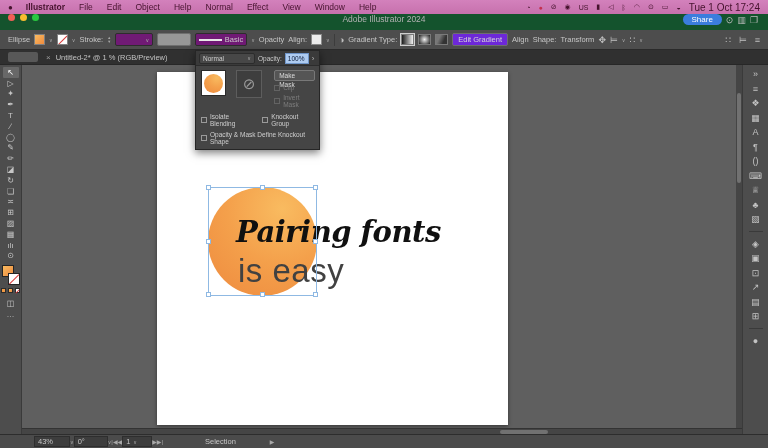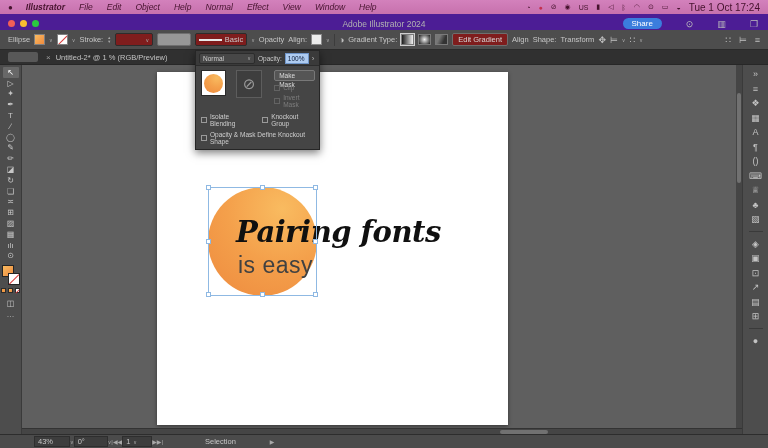--- a/index.html
+++ b/index.html
@@ -5,64 +5,64 @@
   * { margin:0; padding:0; box-sizing:border-box; }
   html,body { width:768px; height:448px; overflow:hidden; }
   body { font-family:"Liberation Sans", sans-serif; background:#4d4d4d; position:relative; color:#c9c9c9; }
 
   
   .menubar { position:absolute; top:0; left:0; right:0; height:14px;
     background:linear-gradient(to bottom,#d381bc,#c771ad); display:flex; align-items:center;
     padding:0 8px; font-size:8.5px; color:#45122d; }
   .apple { font-size:8px; margin-right:6px; }
   .menu-items { display:flex; }
-  .menu-item { padding:0 7px;font-style:italic; }
+  .menu-item { padding:0 7px; }
   .menu-item.app { font-weight:bold; }
   .menubar-right { margin-left:auto; display:flex; align-items:center; gap:8px; }
   .status-icons { display:flex; align-items:center; gap:8px; font-size:7px; }
   .status-icon.red { color:#c3304e; }
   .clock { font-size:10px; white-space:nowrap; }
 
   
-  .titlebar { position:absolute; top:14px; left:0; right:0; height:20px; background:#4c1d95;
-    border-bottom:1px solid #2b2b2b; display:flex; align-items:center; }
+  .titlebar { position:absolute; top:14px; left:0; right:0; height:20px; background:#14532d;
+    border-bottom:1px solid #2b2b2b; display:flex; align-items:flex-start; }
   .traffic { display:flex; gap:5px; margin-left:8px; z-index:2; }
   .light { width:7px; height:7px; border-radius:50%; }
   .light.red { background:#f15f57; } .light.yellow { background:#f8bd2f; } .light.green { background:#2ac840; }
   .app-title { position:absolute; left:0; right:0; text-align:center; font-size:8.5px; color:#b2b2b2; }
-  .titlebar-right { margin-left:auto; display:flex; align-items:center; gap:24px; margin-right:10px; z-index:2; }
+  .titlebar-right { margin-left:auto; display:flex; align-items:center; gap:4px; margin-right:10px; z-index:2; }
   .share-btn { background:#3b7ddd; color:#fff; font-size:8px; line-height:11px; padding:0 9px; border-radius:6px; }
   .tb-icon { font-size:9px; color:#bdbdbd; }
 
   
   .controlbar { position:absolute; top:30px; left:0; right:0; height:20px; background:#4d4d4d;
     border-bottom:1px solid #2a2a2a; display:flex; align-items:center; gap:4px; padding:0 8px;
     font-size:7.5px; white-space:nowrap; }
   .cb-label { color:#c6c6c6; }
   .swatch { width:11px; height:11px; border:1px solid #808080; flex:none; }
   .fill-swatch { background:linear-gradient(135deg,#f9bb60,#ee8a3e); }
   .none-swatch { background:#fff; position:relative; overflow:hidden; }
   .none-swatch::after { content:""; position:absolute; left:-2px; right:-2px; top:50%;
     border-top:1.5px solid #d93a3a; transform:rotate(-45deg); }
   .dd { font-size:5px; color:#a8a8a8; }
   .stepper { display:flex; flex-direction:column; font-size:4px; line-height:4px; color:#a8a8a8; }
-  .field { background:#7f1d1d; border:1px solid #2d2d2d; border-radius:2px; height:13px;
+  .field { background:#701a75; border:1px solid #2d2d2d; border-radius:2px; height:13px;
     display:flex; align-items:center; padding:0 3px; gap:3px; }
   .stroke-field { width:38px; justify-content:flex-end; }
   .brush-field { width:34px; background:#979797; border-color:#6f6f6f; }
   .style-field { width:52px; }
   .style-line { flex:1; border-top:2px solid #e8e8e8; }
   .style-swatch { width:11px; height:11px; background:#ececec; border:1px solid #8a8a8a; }
   .vdiv { width:1px; height:12px; background:#3c3c3c; flex:none; }
   .grad-btn { width:13px; height:11px; border:1px solid #7a7a7a; flex:none;
     background:linear-gradient(to right,#1c1c1c,#f0f0f0); }
   .grad-btn.radial { background:radial-gradient(circle,#f0f0f0,#1c1c1c); }
   .grad-btn.freeform { background:linear-gradient(115deg,#777 30%,#333 70%); }
   .grad-btn.selected { outline:1px solid #cfcfcf; }
-  .btn { background:#7f1d1d; border:1px solid #6e6e6e; border-radius:2px; padding:1px 5px;
+  .btn { background:#6d28d9; border:1px solid #6e6e6e; border-radius:2px; padding:1px 5px;
     font-size:7.5px; color:#d6d6d6; }
   .cb-icon { font-size:9px; color:#c0c0c0; }
   .controlbar-right { margin-left:auto; display:flex; align-items:center; gap:8px; }
 
   
   .tabbar { position:absolute; top:50px; left:0; right:0; height:15px; background:#303030;
     border-bottom:1px solid #272727; display:flex; align-items:center; font-size:7.5px; }
   .tab-stub { width:30px; height:10px; background:#585858; border-radius:2px; margin:0 8px; }
   .doc-tab { display:flex; align-items:center; gap:5px; color:#c2c2c2; }
   .tab-close { color:#9a9a9a; font-size:8px; }
@@ -99,21 +99,21 @@
   .rb-icon.divider { height:6px; width:14px; border-top:1px solid #3a3a3a; margin-top:4px; }
 
   
   .canvas { position:absolute; left:22px; right:26px; top:65px; bottom:20px; background:#5f5f5f; overflow:hidden; }
   .artboard { position:absolute; left:135px; top:7px; width:351px; height:353px; background:#ffffff;
     box-shadow:0 1px 4px rgba(0,0,0,0.45); }
   .circle { position:absolute; left:186px; top:122px; width:109px; height:109px; border-radius:50%;
     background:radial-gradient(circle at 68% 20%, #f9bb60 0%, #f4a04b 48%, #ee8a3e 100%); }
   .heading { position:absolute; left:214px; top:153px; font-family:"DejaVu Serif", serif;
     font-style:italic; font-weight:bold; font-size:29px; letter-spacing:-0.5px; color:#101010; line-height:1; }
-  .subheading { position:absolute; left:216px; top:189px; font-size:23px; font-weight:300;
+  .subheading { position:absolute; left:216px; top:189px; font-size:33px; font-weight:300;
     color:#414141; line-height:1; letter-spacing:0.5px;text-align:right; }
   .bbox { position:absolute; left:186px; top:122px; width:109px; height:109px;
     border:1px solid #8fb9e3; }
   .handle { position:absolute; width:5px; height:5px; background:#fff; border:1px solid #8fb9e3;
     margin:-3px; }
   .h-nw{left:0;top:0} .h-n{left:50%;top:0} .h-ne{left:100%;top:0}
   .h-w{left:0;top:50%} .h-e{left:100%;top:50%}
   .h-sw{left:0;top:100%} .h-s{left:50%;top:100%} .h-se{left:100%;top:100%}
 
   

